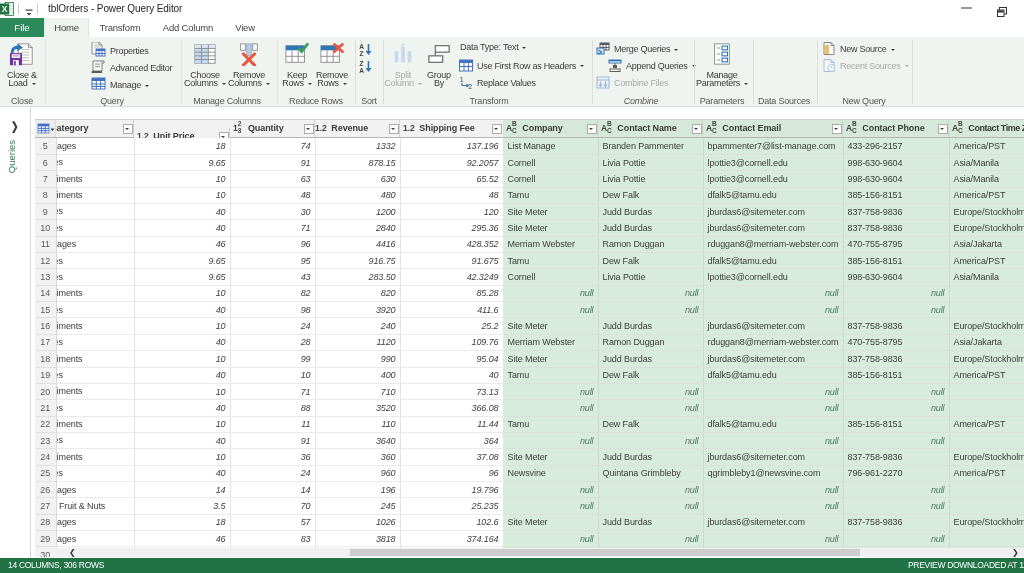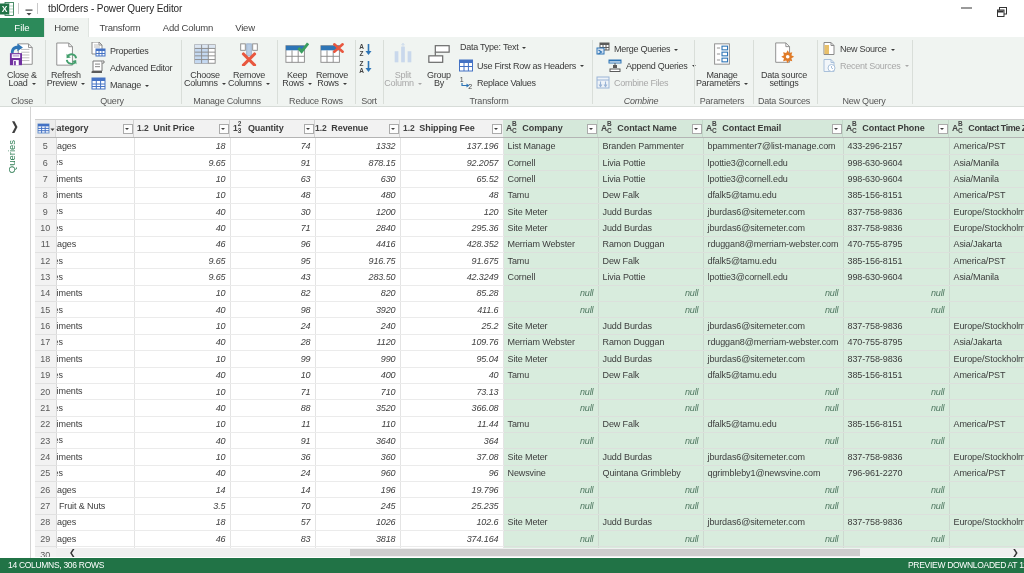--- a/index.html
+++ b/index.html
@@ -112,33 +112,20 @@
             <rect x="1" y="12" width="13" height="13" fill="#7030a0"></rect>
             <rect x="3" y="13.2" width="9" height="4" fill="#fff"></rect>
             <line x1="4" y1="15" x2="11" y2="15" stroke="#7030a0" stroke-width="0.7"></line>
             <rect x="4.5" y="19.5" width="6" height="5.5" fill="#fff"></rect>
             <rect x="5.5" y="20.5" width="1.8" height="4.5" fill="#7030a0"></rect>
           </svg></div>
         <div class="btxt">Close &amp;<br>Load<span class="caret"></span></div>
       </div>
       <div class="gsep" style="left:45px;"></div>
       <div class="glabel" style="left:-38px; width:120px;">Close</div>
-      <div class="bigbtn " style="left:40px; width:52px;">
-        <div class="bicon"><svg width="24" height="26" viewBox="0 0 26 28">
-            <path d="M3 1 L16 1 L20 5 L20 25 L3 25 Z" fill="#fff" stroke="#8a8a8a" stroke-width="1"></path>
-            <path d="M16 1 L16 5 L20 5" fill="none" stroke="#8a8a8a" stroke-width="1"></path>
-            <g stroke="#44a06e" stroke-width="2" fill="none">
-              <path d="M24 17.5 a5.2 5.2 0 0 0 -9.4 -2.0"></path>
-              <path d="M13.8 19.3 a5.2 5.2 0 0 0 9.4 2.0"></path>
-            </g>
-            <path d="M13.6 12.6 L13.6 17.4 L18.2 16.6 Z" fill="#44a06e"></path>
-            <path d="M24.4 24 L24 19.4 L19.6 20.6 Z" fill="#44a06e"></path>
-          </svg></div>
-        <div class="btxt">Refresh<br>Preview<span class="caret"></span></div>
-      </div>
       <div class="smallrow " style="left:91px; top:5px;"><svg width="15" height="15" viewBox="0 0 15 15">
           <path d="M1 0 L8 0 L11 3 L11 12 L1 12 Z" fill="#fff" stroke="#8a8a8a" stroke-width="1"></path>
           <path d="M8 0 L8 3 L11 3" fill="none" stroke="#8a8a8a" stroke-width="1"></path>
           <line x1="3" y1="3" x2="9" y2="3" stroke="#bbb"></line>
           <line x1="3" y1="5" x2="9" y2="5" stroke="#bbb"></line>
           <rect x="5" y="7" width="9" height="7" fill="#fff" stroke="#4472c4"></rect>
           <rect x="5" y="7" width="9" height="2" fill="#4472c4"></rect>
           <line x1="8" y1="9" x2="8" y2="14" stroke="#4472c4"></line>
           <line x1="11" y1="9" x2="11" y2="14" stroke="#4472c4"></line>
           <line x1="5" y1="11.5" x2="14" y2="11.5" stroke="#4472c4"></line>
@@ -300,29 +287,20 @@
             <g stroke="#8a8a8a">
               <line x1="7.5" y1="6.5" x2="11" y2="6.5"></line>
               <line x1="7.5" y1="13" x2="11" y2="13"></line>
               <line x1="7.5" y1="19.5" x2="11" y2="19.5"></line>
             </g>
           </svg></div>
         <div class="btxt">Manage<br>Parameters<span class="caret"></span></div>
       </div>
       <div class="gsep" style="left:753px;"></div>
       <div class="glabel" style="left:662px; width:120px;">Parameters</div>
-      <div class="bigbtn " style="left:753px; width:62px;">
-        <div class="bicon"><svg width="24" height="24" viewBox="0 0 26 26">
-            <path d="M4 1 L15 1 L19 5 L19 22 L4 22 Z" fill="#fff" stroke="#8a8a8a" stroke-width="1"></path>
-            <path d="M15 1 L15 5 L19 5" fill="none" stroke="#8a8a8a" stroke-width="1"></path>
-            <polygon points="24.00 16.00,21.01 17.66,21.95 20.95,18.66 20.01,17.00 23.00,15.34 20.01,12.05 20.95,12.99 17.66,10.00 16.00,12.99 14.34,12.05 11.05,15.34 11.99,17.00 9.00,18.66 11.99,21.95 11.05,21.01 14.34" fill="#e07b28"></polygon>
-            <circle cx="17" cy="16" r="1.96" fill="#fff"></circle>
-          </svg></div>
-        <div class="btxt">Data source<br>settings</div>
-      </div>
       <div class="gsep" style="left:817px;"></div>
       <div class="glabel" style="left:724px; width:120px;">Data Sources</div>
       <div class="smallrow " style="left:822px; top:5px;"><svg width="14" height="13" viewBox="0 0 14 13">
           <path d="M2 0.5 L9 0.5 L12 3.5 L12 12.5 L2 12.5 Z" fill="#fff" stroke="#8a8a8a" stroke-width="1"></path>
           <path d="M9 0.5 L9 3.5 L12 3.5" fill="none" stroke="#8a8a8a" stroke-width="1"></path>
           <rect x="2.5" y="3" width="4.5" height="9" fill="#e8c06a"></rect>
         </svg>New Source<span class="caret"></span></div>
       <div class="smallrow " style="left:822px; top:21.5px;text-align:right;"><svg width="14" height="13" viewBox="0 0 14 13">
           <path d="M2 0.5 L9 0.5 L12 3.5 L12 12.5 L2 12.5 Z" fill="#f2f6fa" stroke="#a9c0da" stroke-width="1"></path>
           <path d="M9 0.5 L9 3.5 L12 3.5" fill="none" stroke="#a9c0da" stroke-width="1"></path>
@@ -345,21 +323,21 @@
             <line x1="6.6" y1="6.4" x2="6.6" y2="13" stroke="#4472c4"></line>
             <line x1="10.2" y1="6.4" x2="10.2" y2="13" stroke="#4472c4"></line>
             <line x1="3" y1="8.4" x2="14" y2="8.4" stroke="#4472c4"></line>
             <line x1="3" y1="10.7" x2="14" y2="10.7" stroke="#4472c4"></line>
             <path d="M15.5 8.5 L19.5 8.5 L17.5 11 Z" fill="#3f3f3f"></path>
           </svg></div>
         <div class="hcell" style="left:21px; width:78px;">
           <span style="position:absolute; left:-5.8px; top:0;">Category</span>
           <div class="fbtn" style="left:66.5px;"></div>
         </div>
-        <div class="hcell" style="left:99px; width:96px;"><span style="padding-left:3px;"><span class="typ">1.2</span>&nbsp;&nbsp;Unit Price</span><div class="fbtn" style="left:84.5px;"></div></div>
+        <div class="hcell" style="left:99px; width:96px;margin-top:8px;"><span style="padding-left:3px;"><span class="typ">1.2</span>&nbsp;&nbsp;Unit Price</span><div class="fbtn" style="left:84.5px;"></div></div>
         <div class="hcell" style="left:195px; width:85px;"><span style="padding-left:3px;"><span class="typ">1</span><span class="st2"><b class="t">2</b><b class="b">3</b></span>&nbsp;&nbsp;Quantity</span><div class="fbtn" style="left:73.5px;"></div></div>
         <div class="hcell" style="left:280px; width:85px;"><span style="padding-left:0;"><span class="typ">1.2</span>&nbsp;&nbsp;Revenue</span><div class="fbtn" style="left:73.5px;"></div></div>
         <div class="hcell" style="left:365px; width:117px;"><span style="padding-left:3px;"><span class="typ">1.2</span>&nbsp;&nbsp;Shipping Fee</span><div class="fbtn" style="left:91.5px;"></div></div>
         <div class="hcell green" style="left:468px; width:95px;"><span style="padding-left:3px;"><span class="typ">A</span><span class="st2"><b class="t">B</b><b class="b">C</b></span>&nbsp;&nbsp;Company</span><div class="fbtn" style="left:83.5px;"></div></div>
         <div class="hcell green" style="left:563px; width:105px;"><span style="padding-left:3px;"><span class="typ">A</span><span class="st2"><b class="t">B</b><b class="b">C</b></span>&nbsp;&nbsp;Contact Name</span><div class="fbtn" style="left:93.5px;"></div></div>
         <div class="hcell green" style="left:668px; width:140px;"><span style="padding-left:3px;"><span class="typ">A</span><span class="st2"><b class="t">B</b><b class="b">C</b></span>&nbsp;&nbsp;Contact Email</span><div class="fbtn" style="left:128.5px;"></div></div>
         <div class="hcell green" style="left:808px; width:106px;"><span style="padding-left:3px;"><span class="typ">A</span><span class="st2"><b class="t">B</b><b class="b">C</b></span>&nbsp;&nbsp;Contact Phone</span><div class="fbtn" style="left:94.5px;"></div></div>
         <div class="hcell green" style="left:914px; width:186px;"><span style="padding-left:3px;"><span class="typ">A</span><span class="st2"><b class="t">B</b><b class="b">C</b></span>&nbsp;&nbsp;<span style="letter-spacing:-0.45px;">Contact Time Zone</span></span></div>
       </div>
 <div id="rows">

